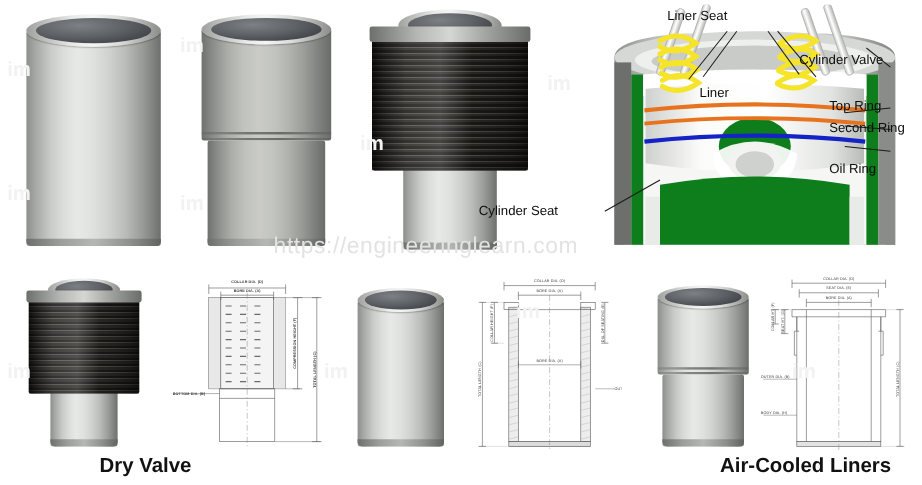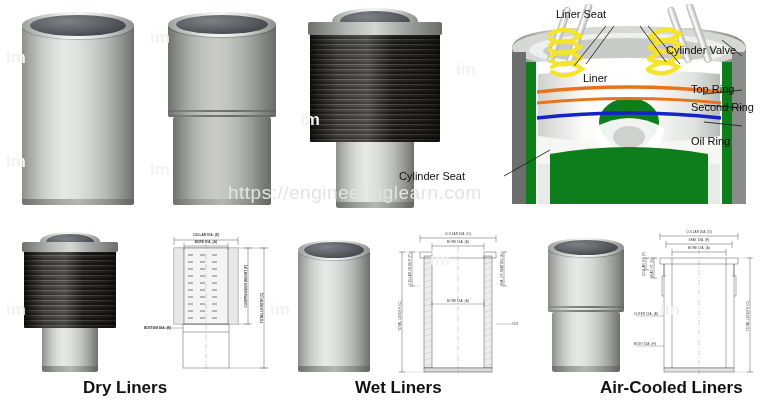--- a/index.html
+++ b/index.html
@@ -8,21 +8,21 @@
     font-family:"Liberation Sans", sans-serif;
     overflow:hidden;position:relative;
   }
   .canvas{position:relative;width:768px;height:404px;background:#fff;}
 
   
   .abs{position:absolute;}
 
   
   .watermark{
-    position:absolute;left:228px;top:182px;
+    position:absolute;left:228px;top:195px;
     font-size:19px;color:#e3e3e3;letter-spacing:.5px;
     white-space:nowrap;font-family:"Liberation Sans",sans-serif;
     z-index:40;pointer-events:none;
   }
   .tinymark{
     position:absolute;font-size:17px;font-weight:bold;color:#f2f2f2;
     z-index:1;pointer-events:none;user-select:none;
   }
 
   
@@ -428,17 +428,16 @@
       <text class="dimtxt" x="67" y="17" text-anchor="middle">SEAT DIA. (E)</text>
       <text class="dimtxt" x="67" y="25" text-anchor="middle">BORE DIA. (A)</text>
       <text class="dimtxt" x="13" y="40" text-anchor="middle" transform="rotate(-90 13 40)">COLLAR HT. (F)</text>
       <text class="dimtxt" x="21" y="44" text-anchor="middle" transform="rotate(-90 21 44)">SEAT HT. (G)</text>
       <text class="dimtxt" x="2" y="91" text-anchor="start">OUTER DIA. (B)</text>
       <text class="dimtxt" x="2" y="121" text-anchor="start">BODY DIA. (H)</text>
       <text class="dimtxt" x="117" y="92" text-anchor="middle" transform="rotate(-90 117 92)">TOTAL LENGTH (C)</text>
     </svg>
   </div>
 
-  <div class="caption" style="left:83px;top:378px;">Dry Liners</div>
-  <div class="caption" style="left:355px;top:378px;">Wet Liners</div>
+  <div class="caption" style="left:83px;top:378px;">Dry Valve</div>
   <div class="caption" style="left:583px;top:378px;margin-left:17px;">Air-Cooled Liners</div>
 
 </div>
 
 </body></html>

